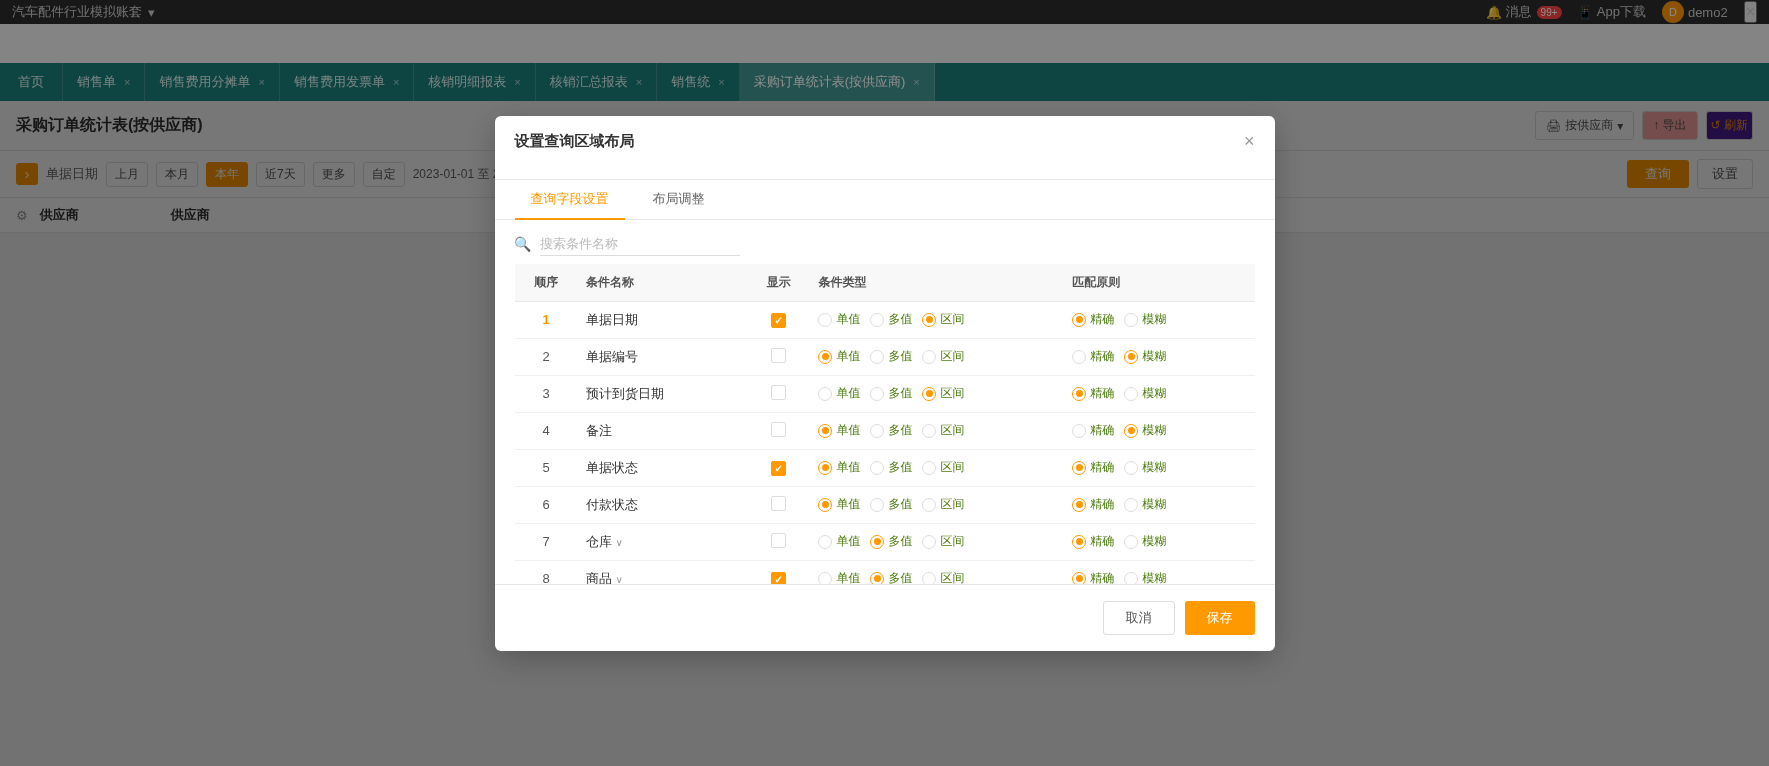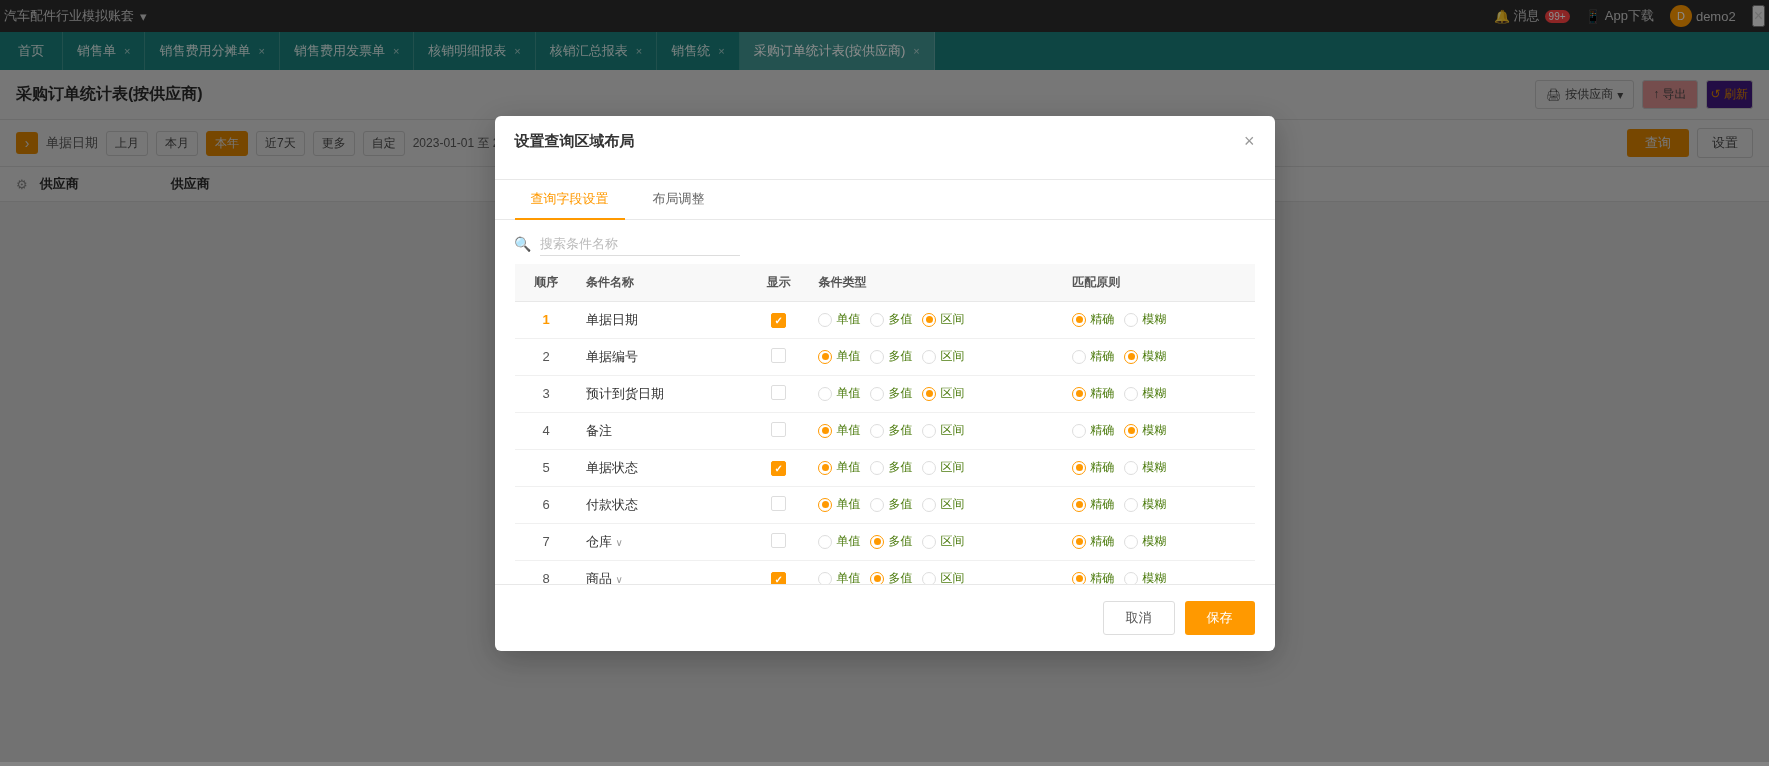--- a/index.html
+++ b/index.html
@@ -1,39 +1,40 @@
 <!DOCTYPE html>
 <html><head>
   <meta charset="utf-8">
   <style>
     * { box-sizing: border-box; margin: 0; padding: 0; }
     body { font-family: 'Microsoft YaHei', Arial, sans-serif; font-size: 13px; background: #f0f0f0; overflow: hidden; }
 
     
     .top-bar {
       background: #2d2d2d;
-      height: 32px;
+      height: 24px;
       display: flex;
       align-items: center;
       justify-content: space-between;
-      padding: 0 4px;
+      padding: 0 12px;
       color: #ccc;
     }
     .top-bar-left { font-size: 13px; display: flex; align-items: center; gap: 6px; }
     .top-bar-right { display: flex; align-items: center; gap: 16px; font-size: 13px; }
     .top-bar-right .badge { background: #f44; color: white; font-size: 10px; border-radius: 8px; padding: 1px 4px; margin-left: 2px; }
     .top-bar-close { color: #ccc; cursor: pointer; font-size: 16px; }
 
     
     .tab-bar {
       background: #1a7f7a;
       height: 38px;
       display: flex;
       align-items: center;
       padding: 0 0;
+      margin-top: 39px;
     }
     .tab-item {
       height: 38px;
       display: flex;
       align-items: center;
       padding: 0 14px;
       color: rgba(255,255,255,0.85);
       font-size: 13px;
       cursor: pointer;
       border-right: 1px solid rgba(255,255,255,0.15);

